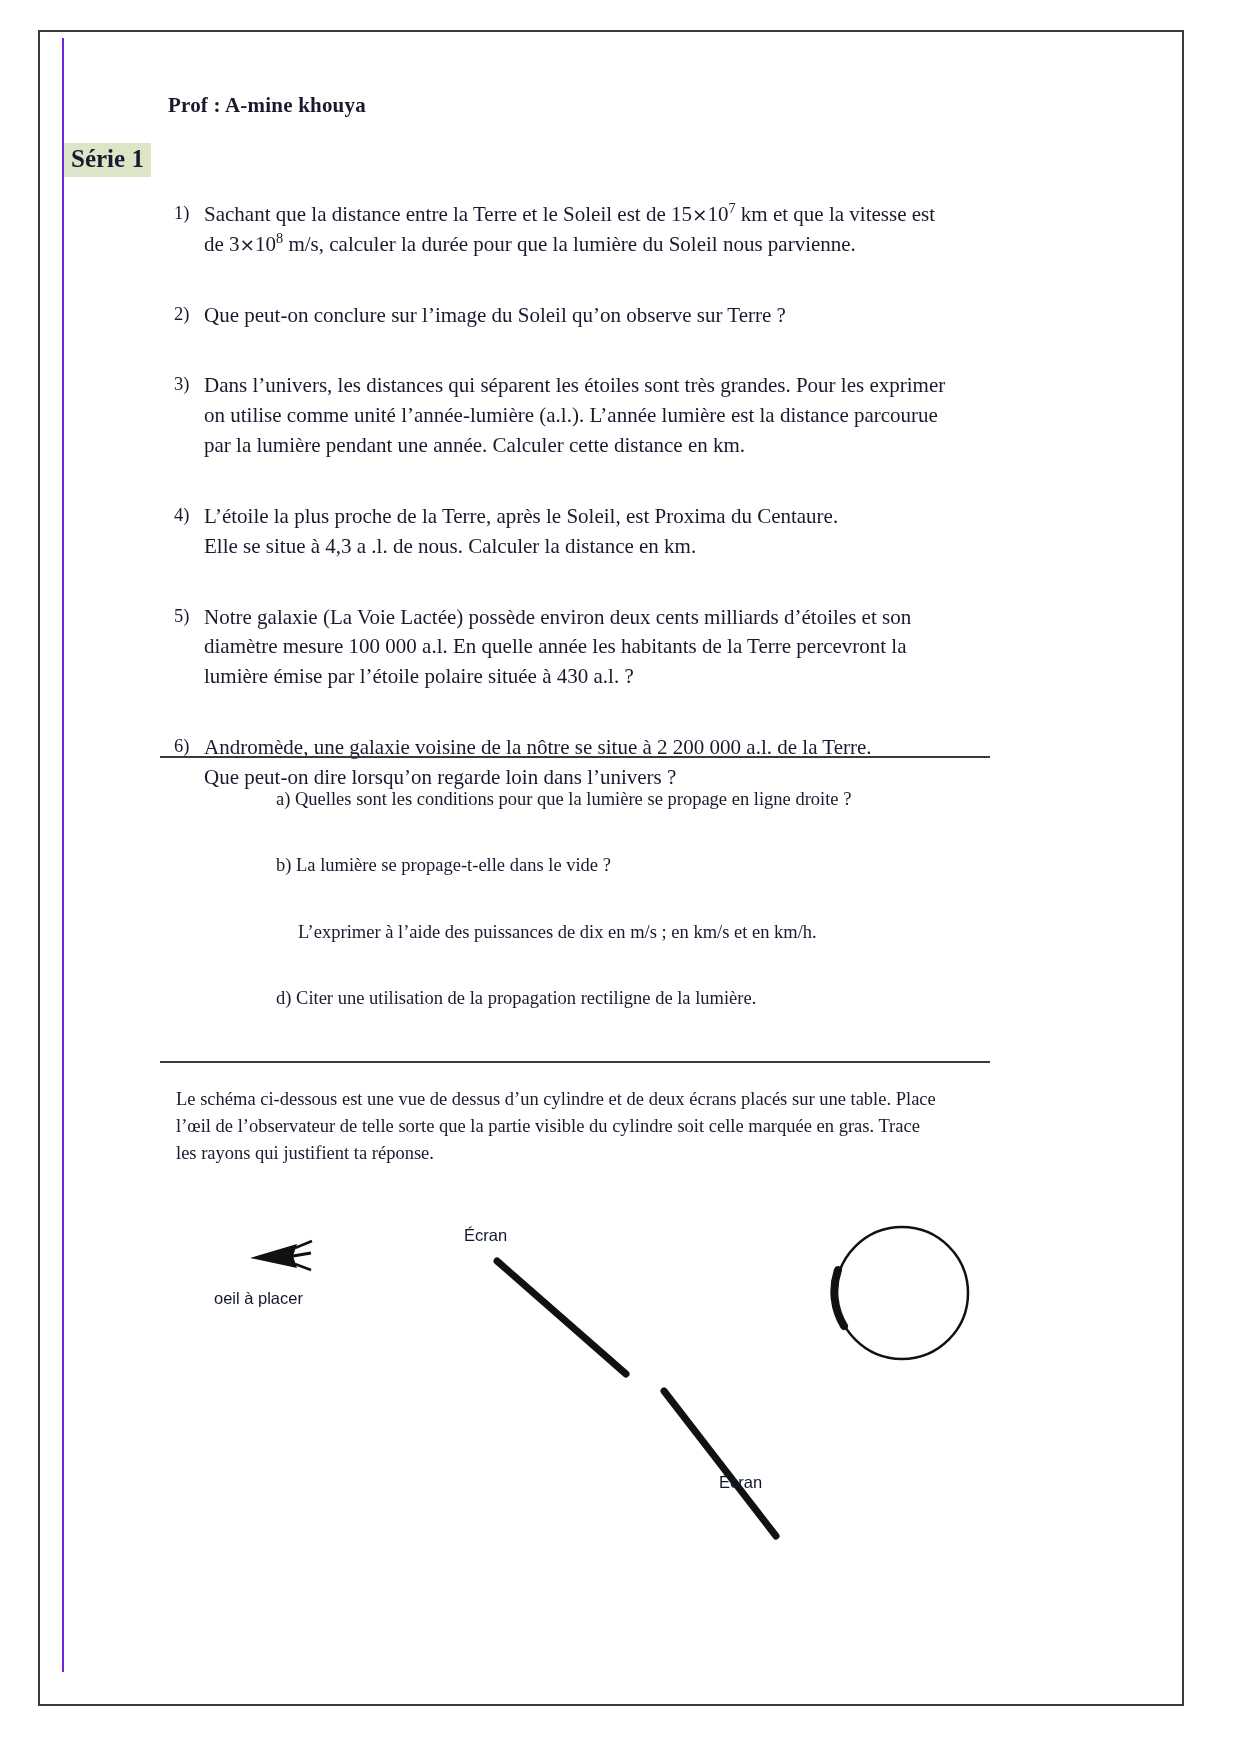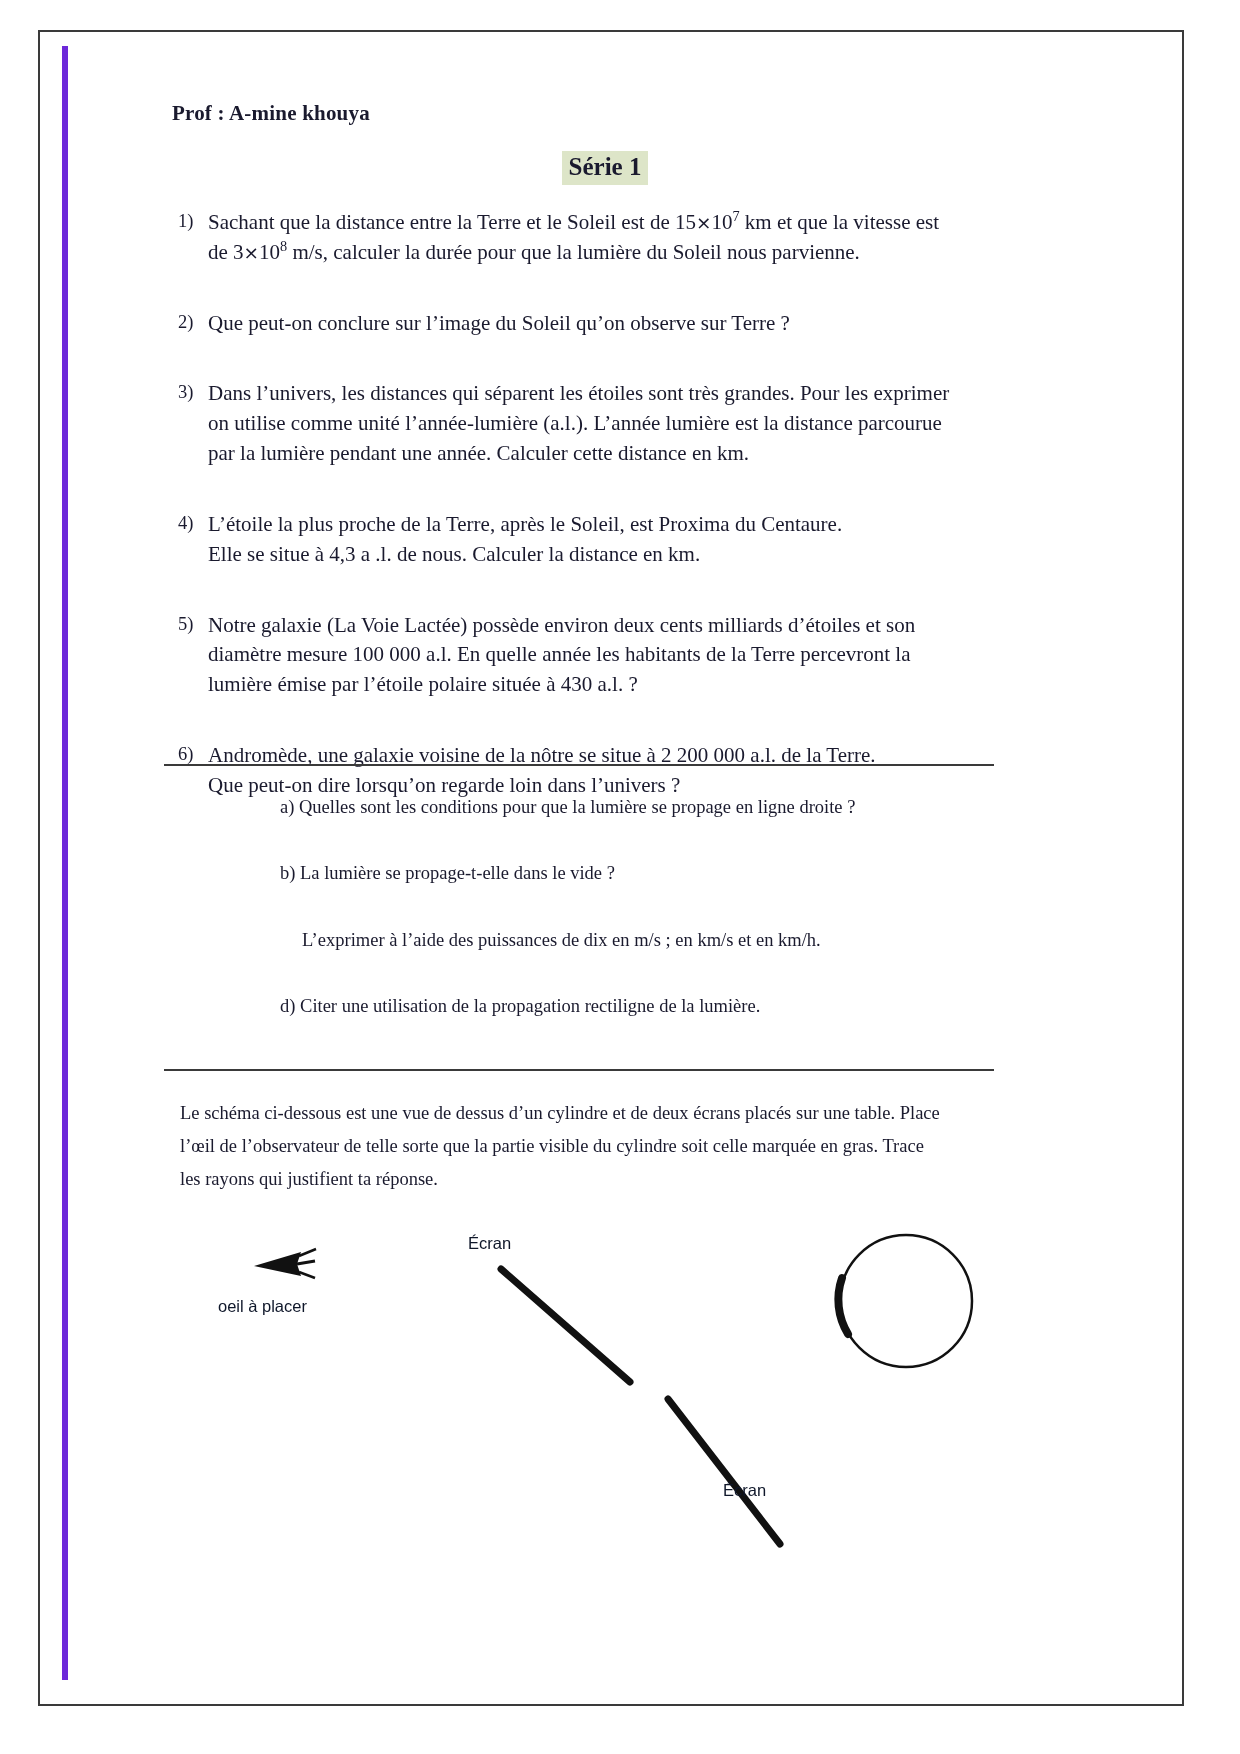--- a/index.html
+++ b/index.html
@@ -13,40 +13,40 @@
   .page{
     position:absolute;
     left:38px;top:30px;
     width:1146px;height:1676px;
     border:2px solid #3a3a3a;
     box-sizing:border-box;
     background:#fff;
   }
   .inner{
     position:absolute;
-    left:22px;top:14px;
+    left:22px;top:6px;
     width:1080px;height:1634px;
-    border-left:6px solid #6d28d9;
+    border-left:2px solid #6d28d9;
     box-sizing:border-box;
   }
   .content{
     position:relative;
     width:100%;height:100%;
   }
 
   .prof{
     position:absolute;left:104px;top:55px;
     font-weight:bold;font-size:21px;
     letter-spacing:.2px;
     white-space:nowrap;
   }
 
   .serie-wrap{
     position:absolute;left:0;top:105px;width:100%;
-    text-align:center;
+    text-align:left;
   }
   .serie{
     display:inline-block;
     font-weight:bold;font-size:25px;
     background:#dde5c8;
     padding:2px 7px 3px 7px;
     line-height:1.15;
   }
 
   .qlist{
@@ -89,21 +89,21 @@
     line-height:1.42;
     margin-bottom:40px;
   }
   .sub .ln{display:block;white-space:nowrap;}
   .sub .ln.indent{padding-left:22px;}
 
   .schema-para{
     position:absolute;left:112px;top:1048px;width:848px;
     font-size:18.5px;line-height:1.45;
   }
-  .schema-para .ln{display:block;white-space:nowrap;margin-top:6px;}
+  .schema-para .ln{display:block;white-space:nowrap;}
 
   .figure{
     position:absolute;left:0px;top:1148px;
     width:1080px;height:460px;
   }
   .fig-label{
     position:absolute;
     font-family:"Liberation Sans", sans-serif;
     font-size:16.5px;
     color:#0f172a;

